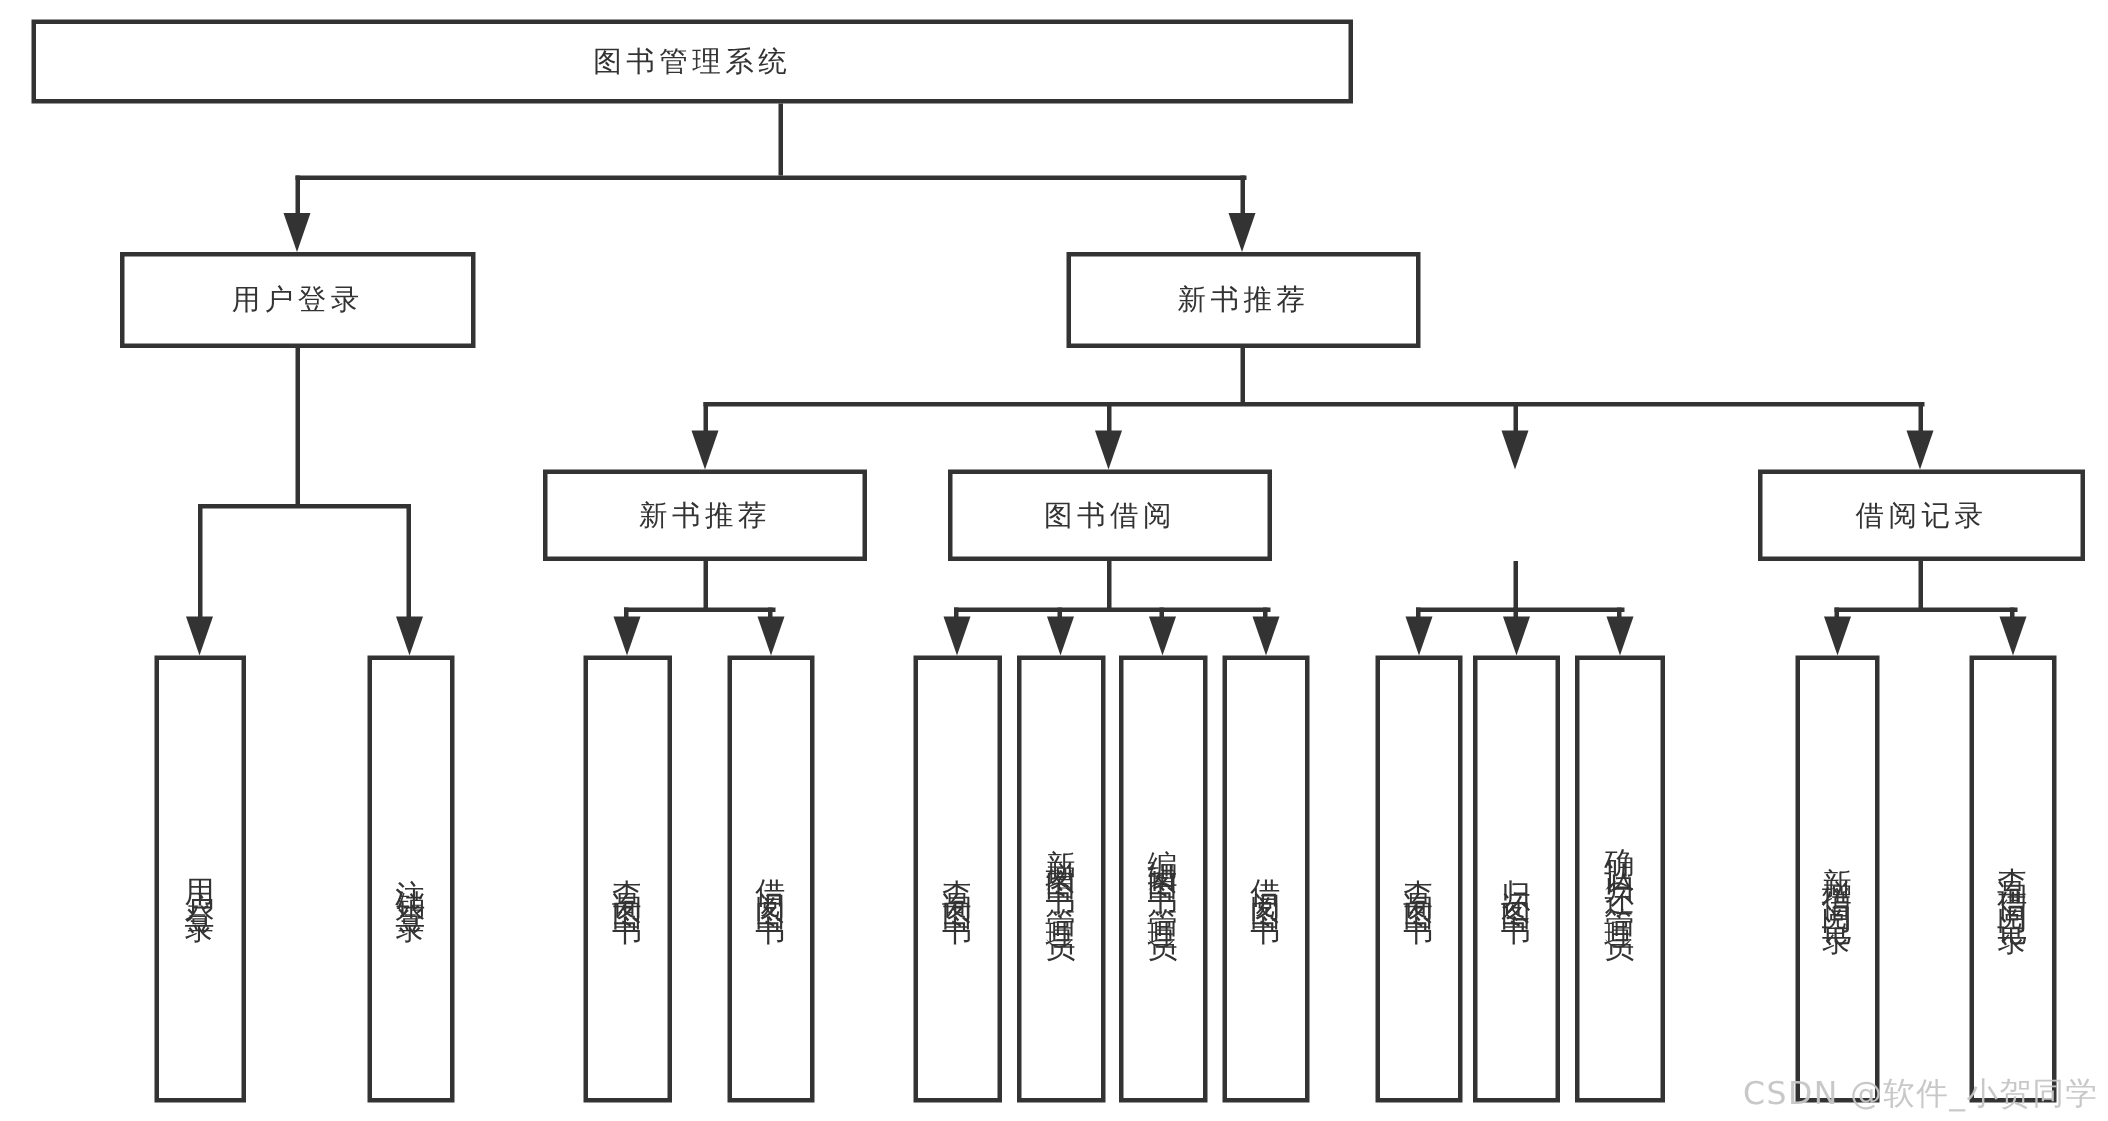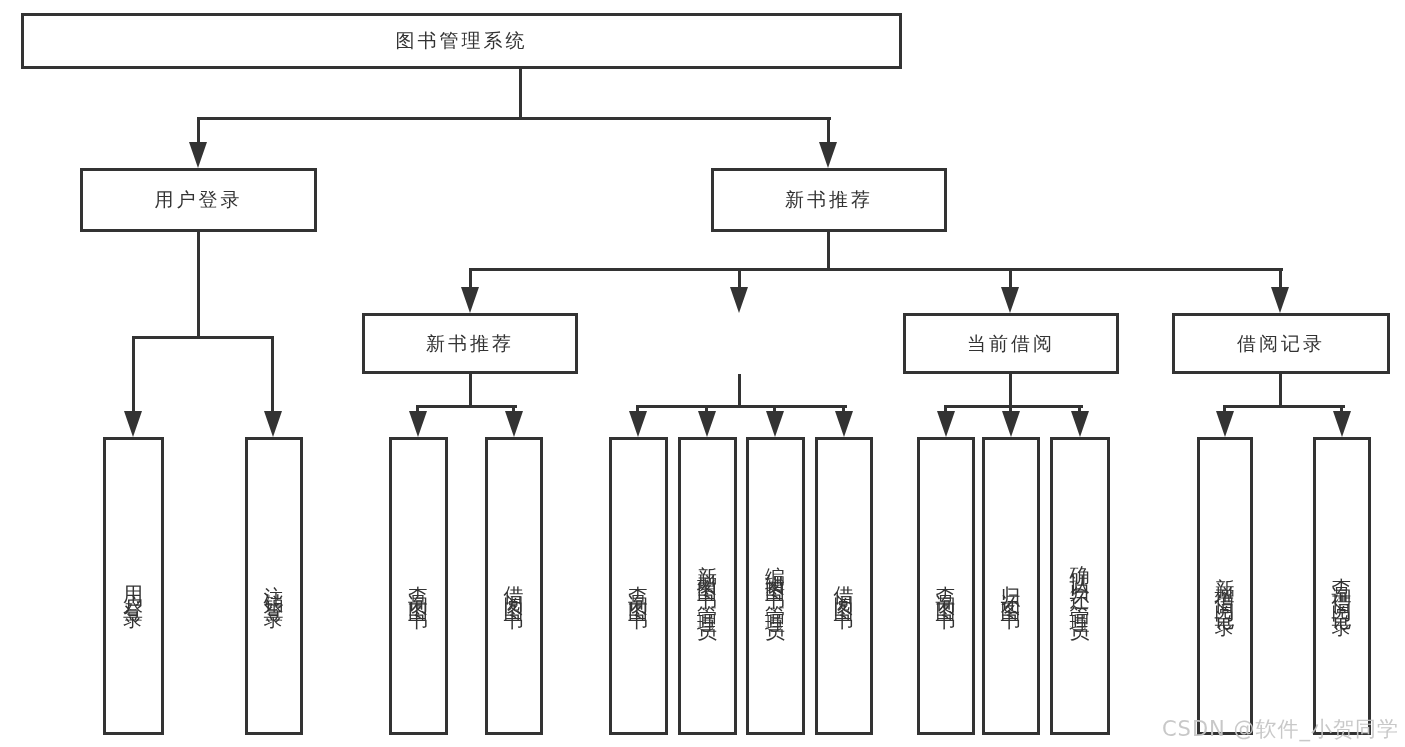--- a/index.html
+++ b/index.html
@@ -73,22 +73,22 @@
   <div class="node hnode" style="left:80px; top:168px; width:237px; height:64px;">
     <span class="lbl">用户登录</span>
   </div>
   <div class="node hnode" style="left:711px; top:168px; width:236px; height:64px;">
     <span class="lbl">新书推荐</span>
   </div>
 
   <div class="node hnode" style="left:362px; top:313px; width:216px; height:61px;">
     <span class="lbl">新书推荐</span>
   </div>
-  <div class="node hnode" style="left:903px; top:313px; width:216px; height:61px;">
-    <span class="lbl">当前借阅</span>
+  <div class="node hnode" style="left:632px; top:313px; width:216px; height:61px;">
+    <span class="lbl">图书借阅</span>
   </div>
   <div class="node hnode" style="left:1172px; top:313px; width:218px; height:61px;">
     <span class="lbl">借阅记录</span>
   </div>
 
   <div class="node vnode" style="left:103px; top:437px; width:61px; height:298px;">
     <span class="lbl">用户登录</span>
   </div>
   <div class="node vnode" style="left:245px; top:437px; width:58px; height:298px;">
     <span class="lbl">注销登录</span>

